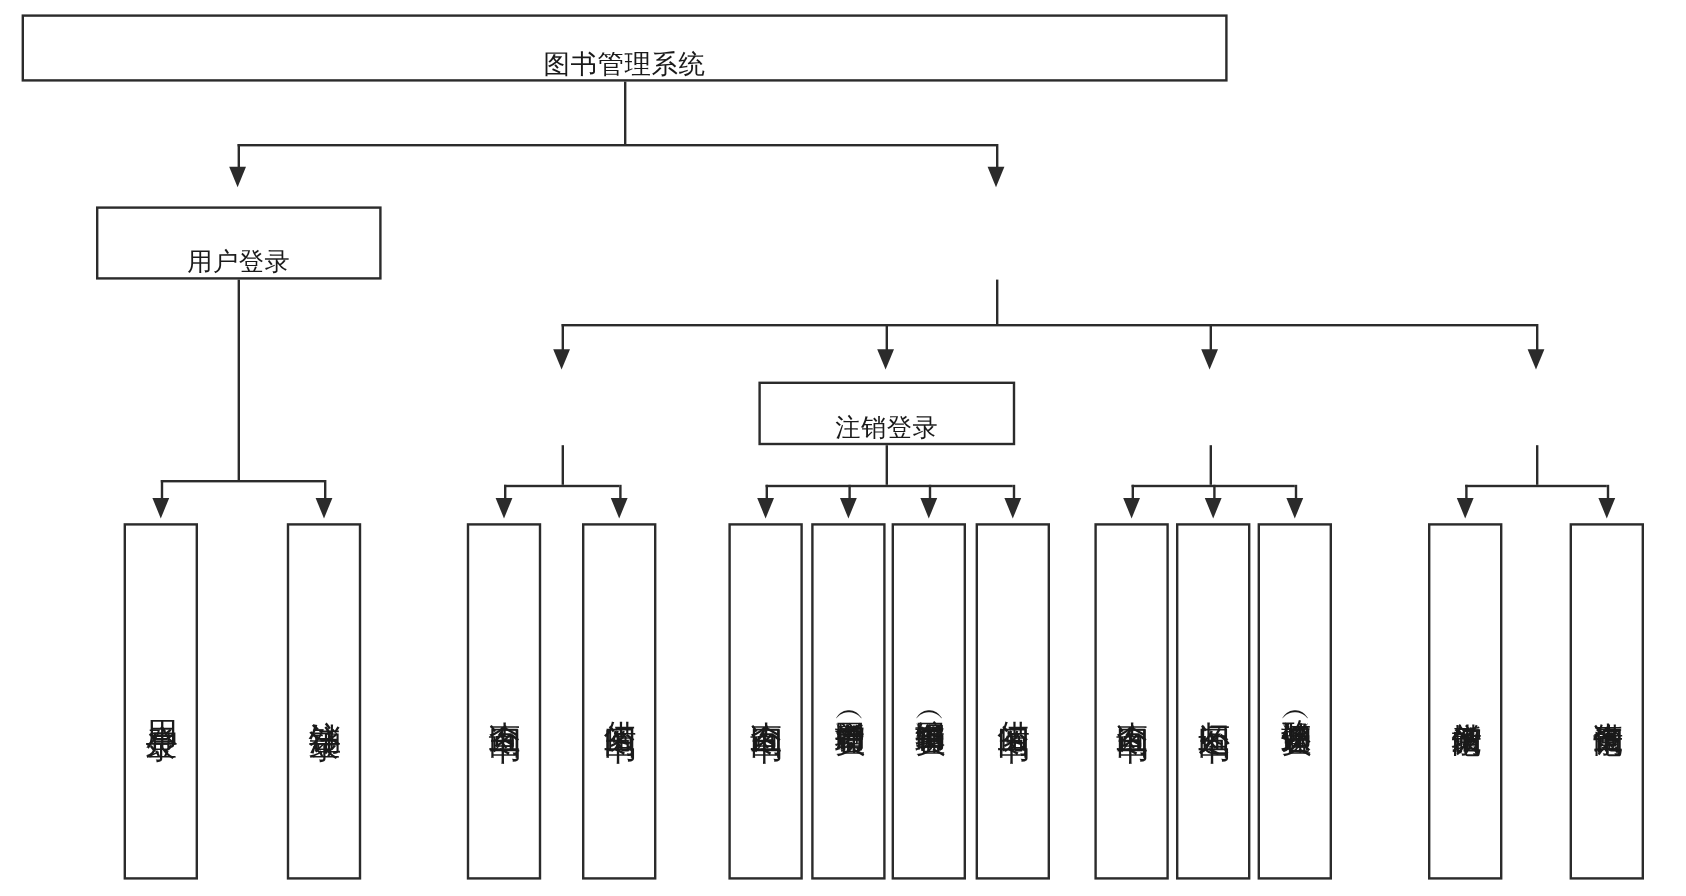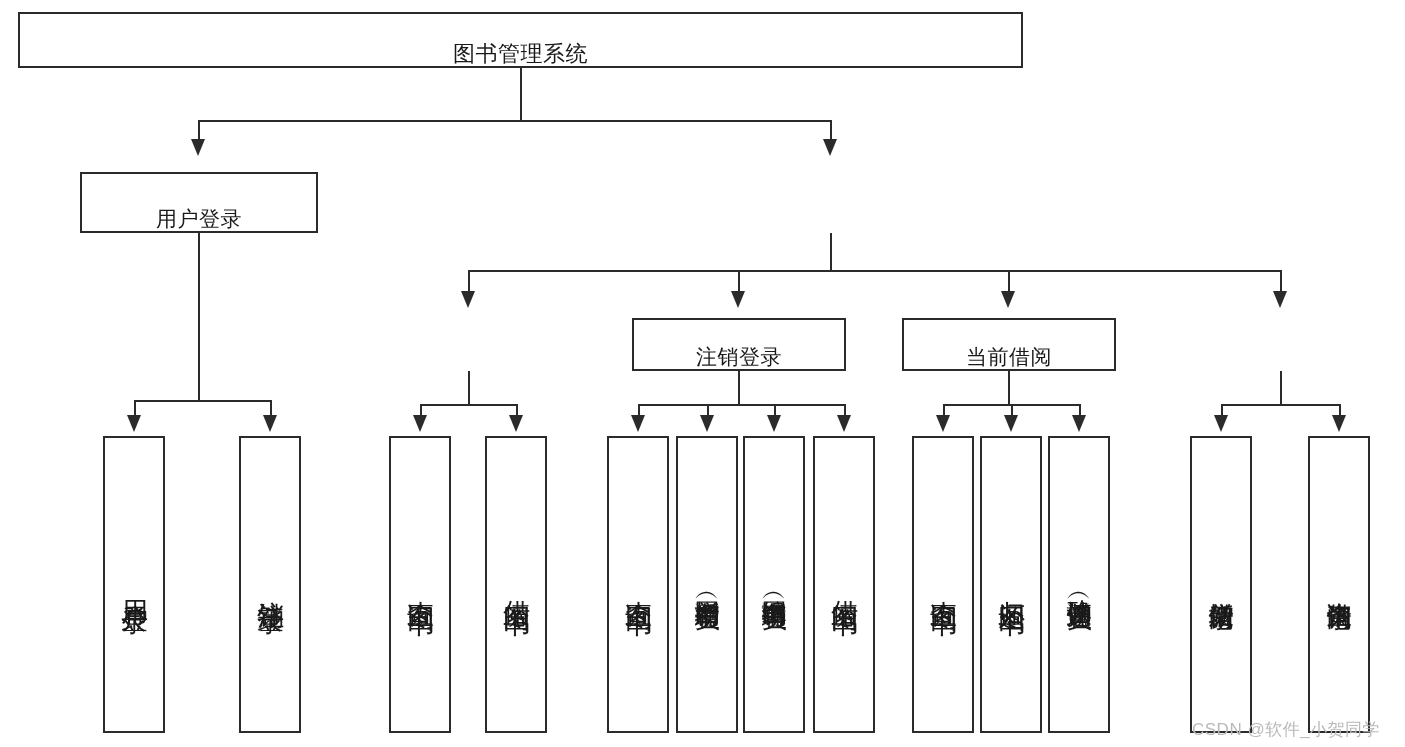--- a/index.html
+++ b/index.html
@@ -123,23 +123,20 @@
   <div class="vline" style="left:738px; top:270px; height:24px;"></div>
   <div class="arrow" style="left:731px; top:291px;"></div>
   <div class="vline" style="left:1008px; top:270px; height:24px;"></div>
   <div class="arrow" style="left:1001px; top:291px;"></div>
   <div class="vline" style="left:1280px; top:270px; height:24px;"></div>
   <div class="arrow" style="left:1273px; top:291px;"></div>
 
   <div class="node horiz" style="left:632px; top:318px; width:214px; height:53px;">
     <span class="label">注销登录</span>
   </div>
-  <div class="node horiz" style="left:902px; top:318px; width:214px; height:53px;">
-    <span class="label">当前借阅</span>
-  </div>
 
   <div class="vline" style="left:468px; top:371px; width:0; height:33px;"></div>
   <div class="hline" style="left:420px; top:404px; width:96px;"></div>
   <div class="vline" style="left:420px; top:404px; height:14px;"></div>
   <div class="arrow" style="left:413px; top:415px;"></div>
   <div class="vline" style="left:516px; top:404px; height:14px;"></div>
   <div class="arrow" style="left:509px; top:415px;"></div>
 
   <div class="vline" style="left:738px; top:371px; height:33px;"></div>
   <div class="hline" style="left:638px; top:404px; width:206px;"></div>
@@ -205,15 +202,14 @@
     <span class="label">确认归还（管理员）</span>
   </div>
 
   <div class="node vert narrow" style="left:1190px; top:436px; width:62px; height:297px;">
     <span class="label">新增借阅记录</span>
   </div>
   <div class="node vert narrow" style="left:1308px; top:436px; width:62px; height:297px;">
     <span class="label">查询借阅记录</span>
   </div>
 
-  <div class="watermark" style="left:1192px; top:718px;">CSDN @软件_小贺同学</div>
 
 </div>
 
 </body></html>

